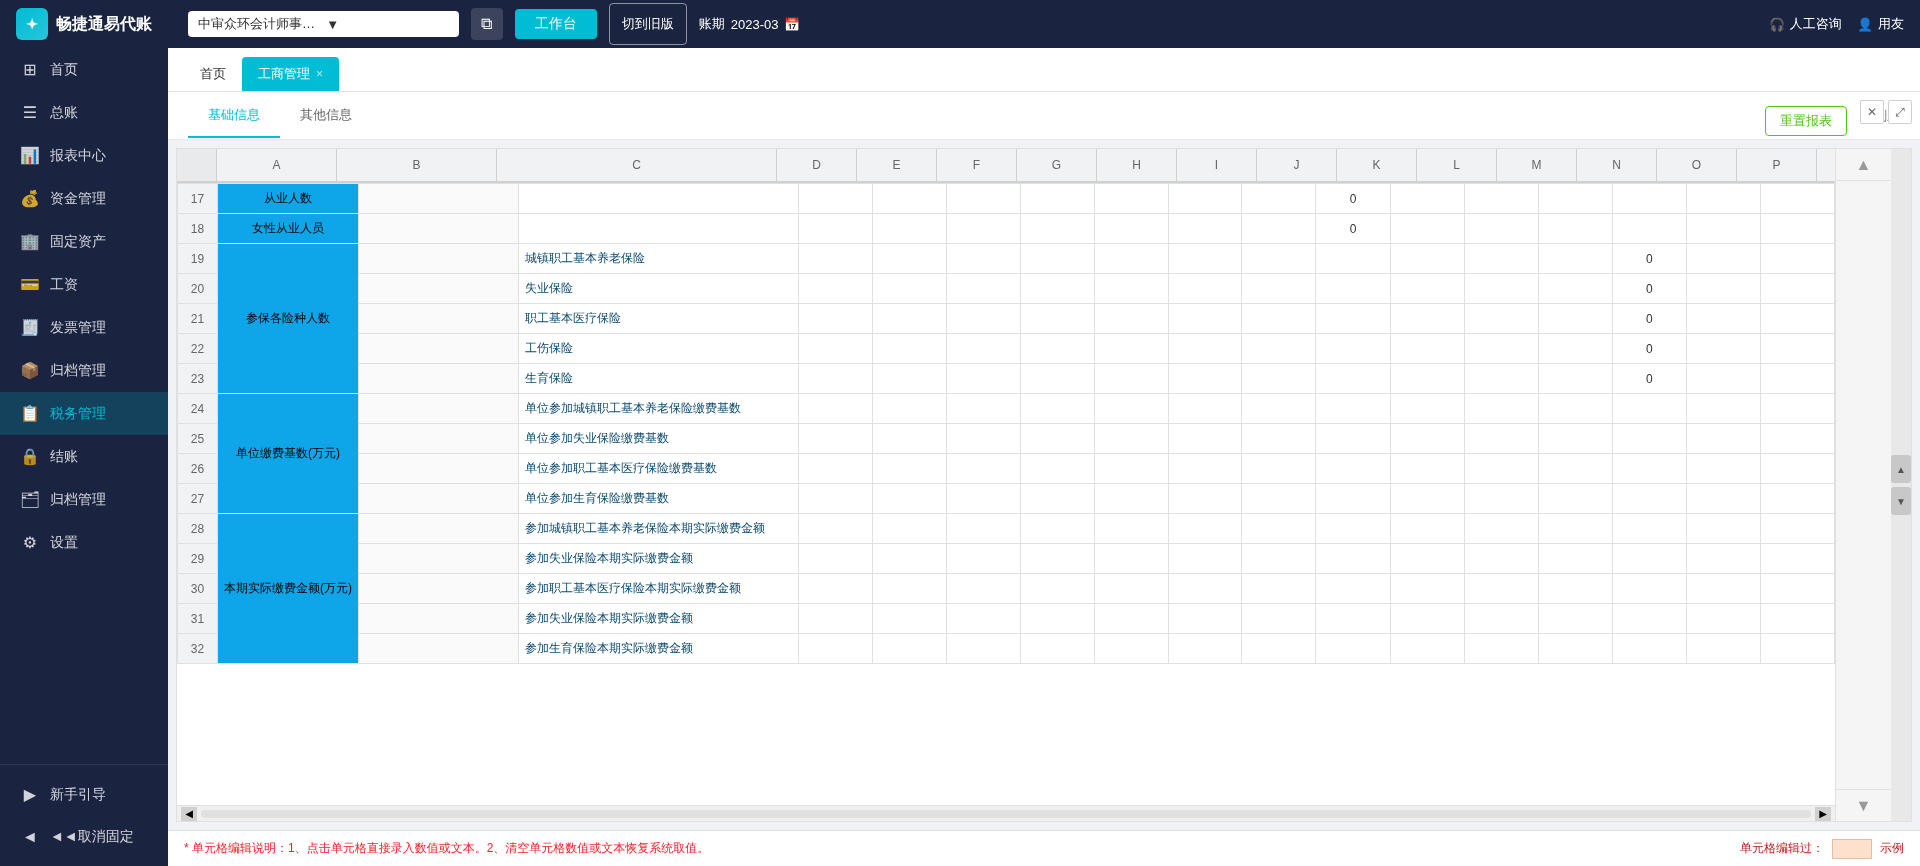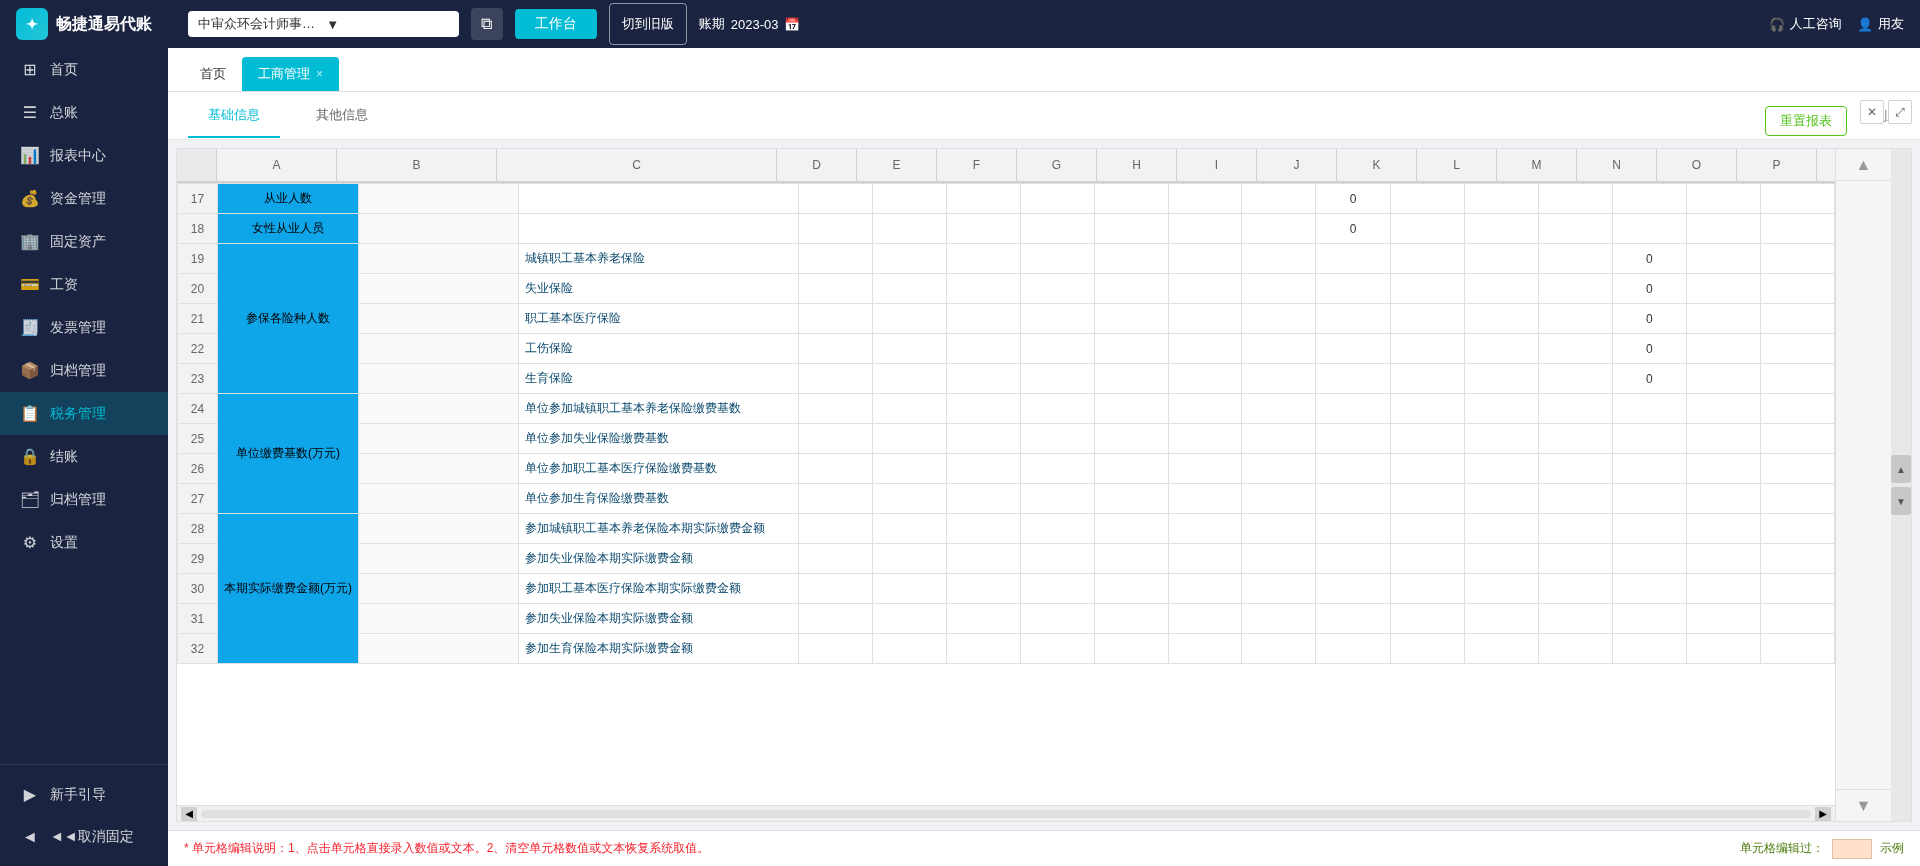--- a/index.html
+++ b/index.html
@@ -159,21 +159,21 @@
       background: #fff;
       padding: 0 20px;
       display: flex;
       align-items: center;
       justify-content: space-between;
       border-bottom: 1px solid #e8e8e8;
       flex-shrink: 0;
       height: 48px;
     }
     .sub-tabs {
-      display: flex; gap: 16px;
+      display: flex; gap: 0;
     }
     .sub-tab {
       padding: 12px 20px;
       cursor: pointer;
       font-size: 13px;
       color: #666;
       border-bottom: 2px solid transparent;
     }
     .sub-tab.active {
       color: #00bcd4;
@@ -362,21 +362,21 @@
       padding: 0 16px;
       flex-shrink: 0;
       font-size: 12px;
     }
     .bottom-tip {
       color: #f5222d;
     }
     .bottom-right {
       margin-left: auto;
       display: flex; align-items: center; gap: 8px;
-      color: #4d7c0f;
+      color: #b91c1c;
     }
     .cell-example {
       width: 40px; height: 20px;
       background: #ffe0cc;
       border: 1px solid #e0c0a0;
       display: inline-block;
     }
 
     
     .hscroll-bar {

